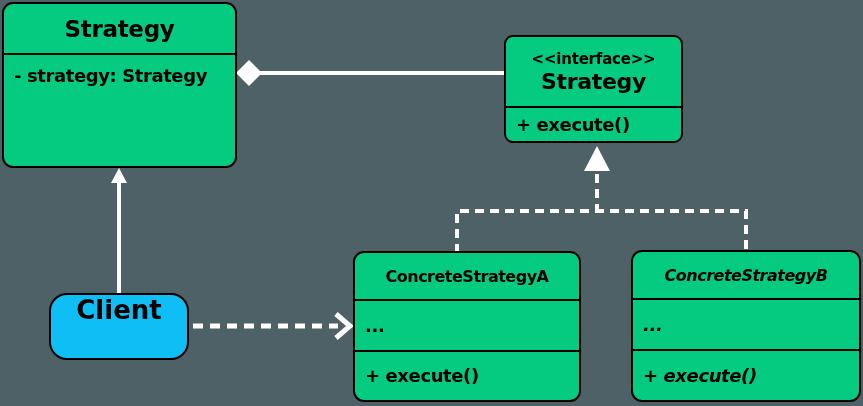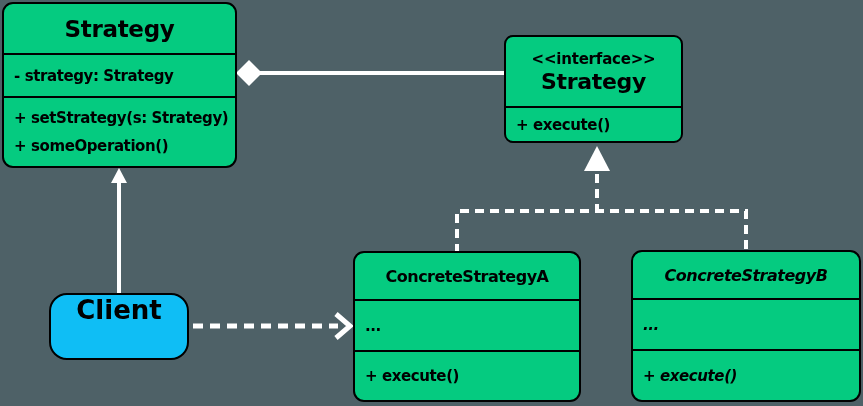--- a/index.html
+++ b/index.html
@@ -39,21 +39,21 @@
     text-align: center;
   }
   .box-title .stereotype {
     font-size: 15px;
     letter-spacing: -0.2px;
     margin-bottom: 1px;
   }
   .members {
     padding: 2px 10px;
     font-weight: bold;
-    font-size: 15px;
+    font-size: 18px;
     letter-spacing: -0.4px;
     display: flex; flex-direction: column;
     justify-content: center;
     white-space: nowrap;
   }
   .members .member-row { line-height: 28px; }
 
   
   #box-context  { left: 2px;   top: 2px;   width: 235px; height: 166px; }
   #box-context .box-title { height: 49px; font-size: 23px; }
@@ -98,24 +98,20 @@
 
     <line x1="193" y1="326" x2="338" y2="326" stroke="#ffffff" stroke-width="5" stroke-dasharray="10 7"></line>
     <polyline points="336,314 350,326 336,338" stroke="#ffffff" stroke-width="5" fill="none"></polyline>
   </svg>
 
   <div class="uml-box" id="box-context">
     <div class="sec box-title">Strategy</div>
     <div class="sec members attrs">
       <div class="member-row">- strategy: Strategy</div>
     </div>
-    <div class="sec members methods">
-      <div class="member-row">+ setStrategy(s: Strategy)</div>
-      <div class="member-row">+ someOperation()</div>
-    </div>
   </div>
 
   <div class="uml-box" id="box-strategy">
     <div class="sec box-title">
       <div class="stereotype">&lt;&lt;interface&gt;&gt;</div>
       <div>Strategy</div>
     </div>
     <div class="sec members methods">
       <div class="member-row">+ execute()</div>
     </div>

